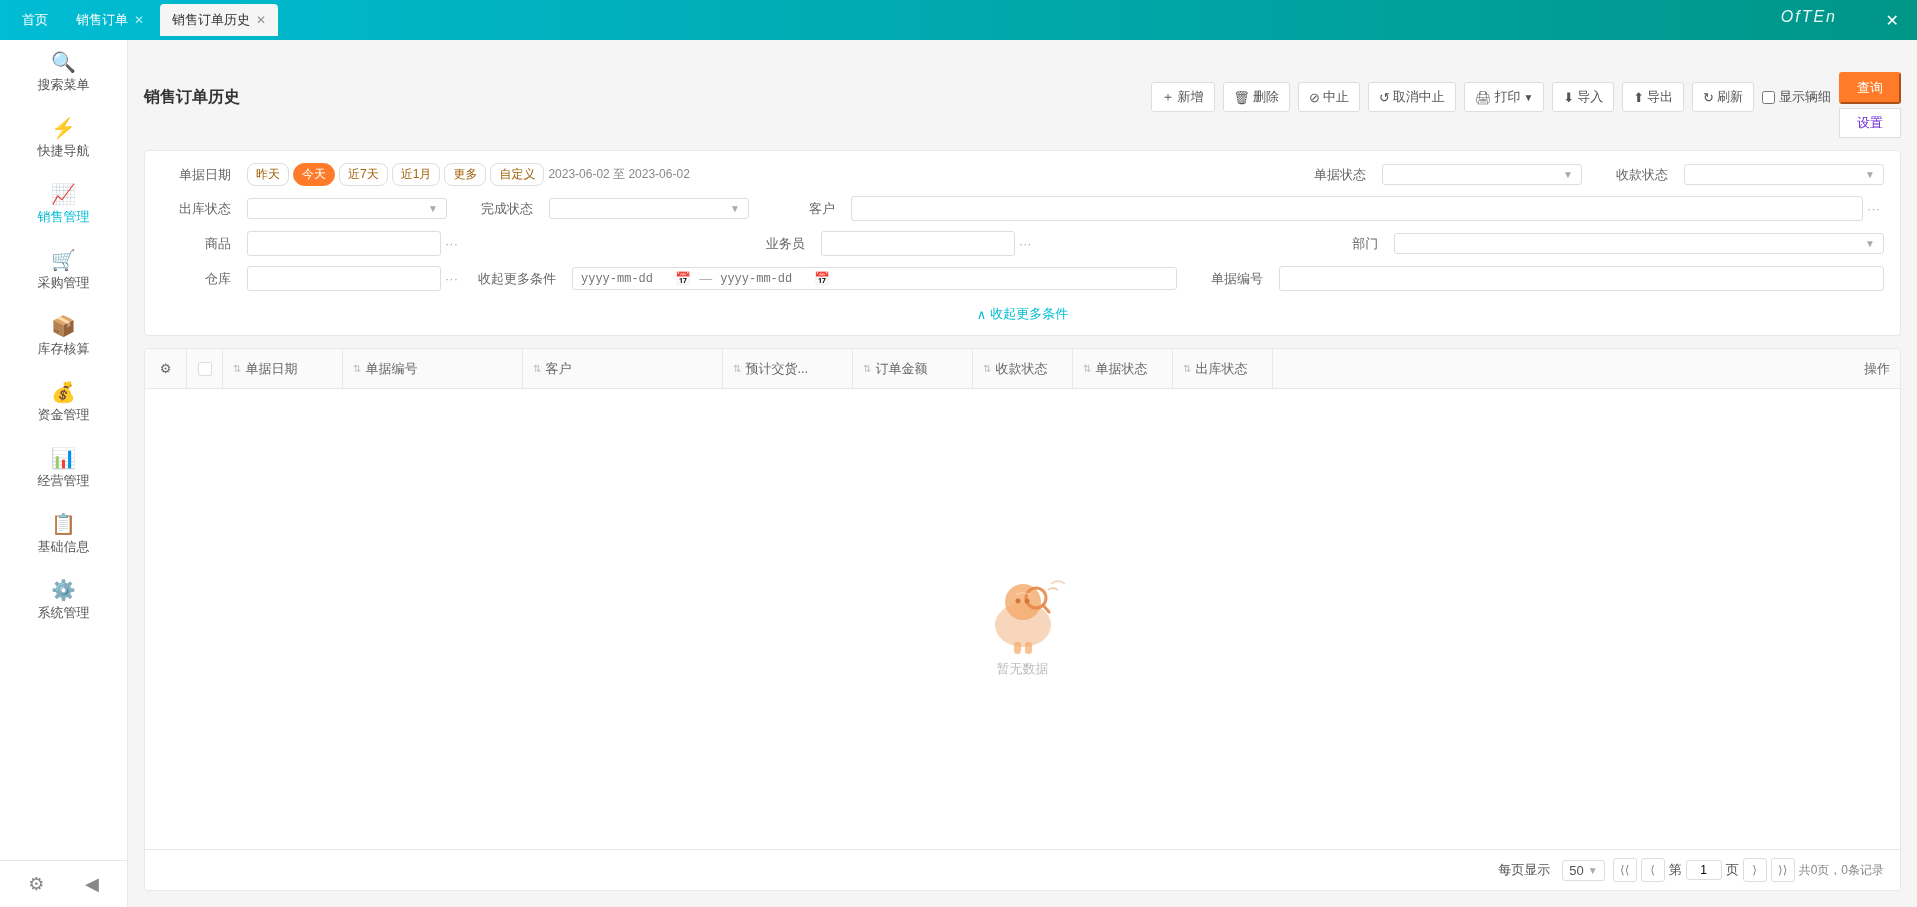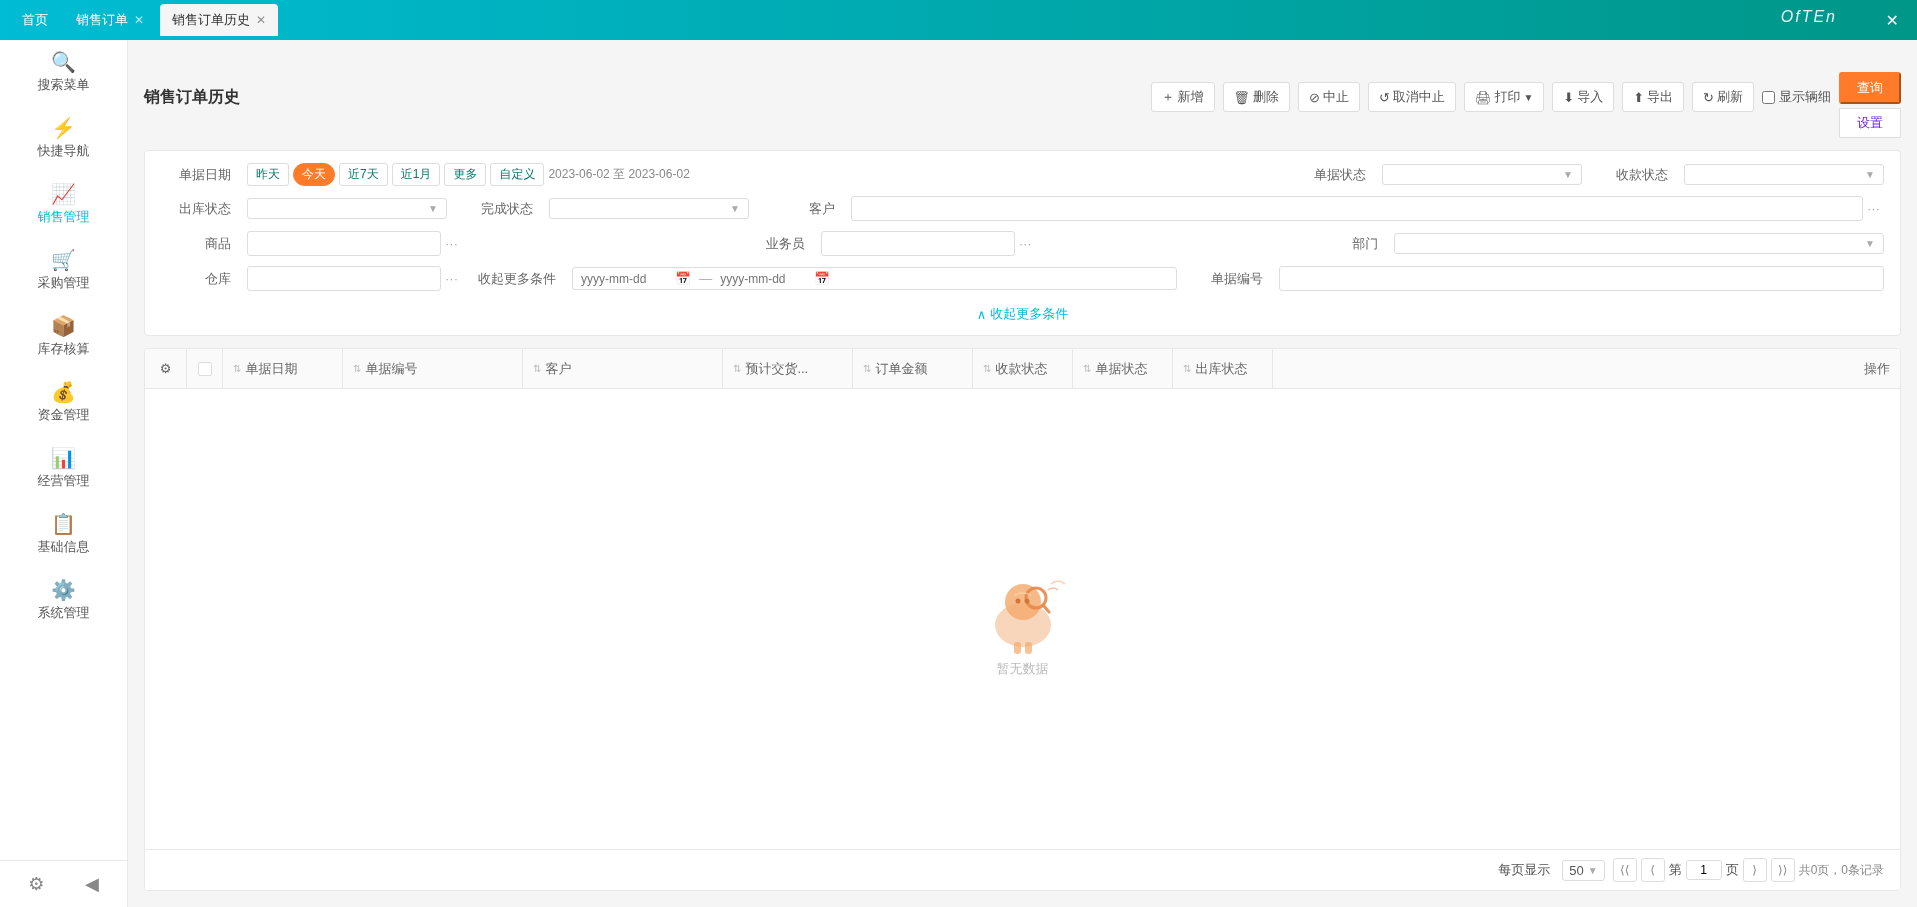--- a/index.html
+++ b/index.html
@@ -192,23 +192,23 @@
       flex: 1;
     }
     .date-btns {
       display: flex;
       align-items: center;
       gap: 4px;
     }
     .date-btn {
       padding: 2px 8px;
       border: 1px solid #ddd;
-      border-radius: 3px;
-      cursor: pointer;
-      color: #0f766e;
+      border-radius: 8px;
+      cursor: pointer;
+      color: #a16207;
       font-size: 12px;
       background: white;
     }
     .date-btn.active {
       background: #ff7b29;
       color: white;
       border-color: #ff7b29;
       border-radius: 12px;
     }
     .date-range-text {
@@ -251,20 +251,21 @@
       padding: 3px 8px;
       background: white;
     }
     .date-input-group input {
       border: none;
       outline: none;
       background: transparent;
       width: 90px;
       color: #999;
       font-size: 12px;
+      font-family: Liberation Mono, monospace;
     }
     .date-input-group .cal-icon { color: #aaa; }
     .dash { color: #aaa; padding: 0 4px; }
 
     
     .collapse-row {
       display: flex;
       justify-content: center;
       align-items: center;
       padding-top: 4px;

